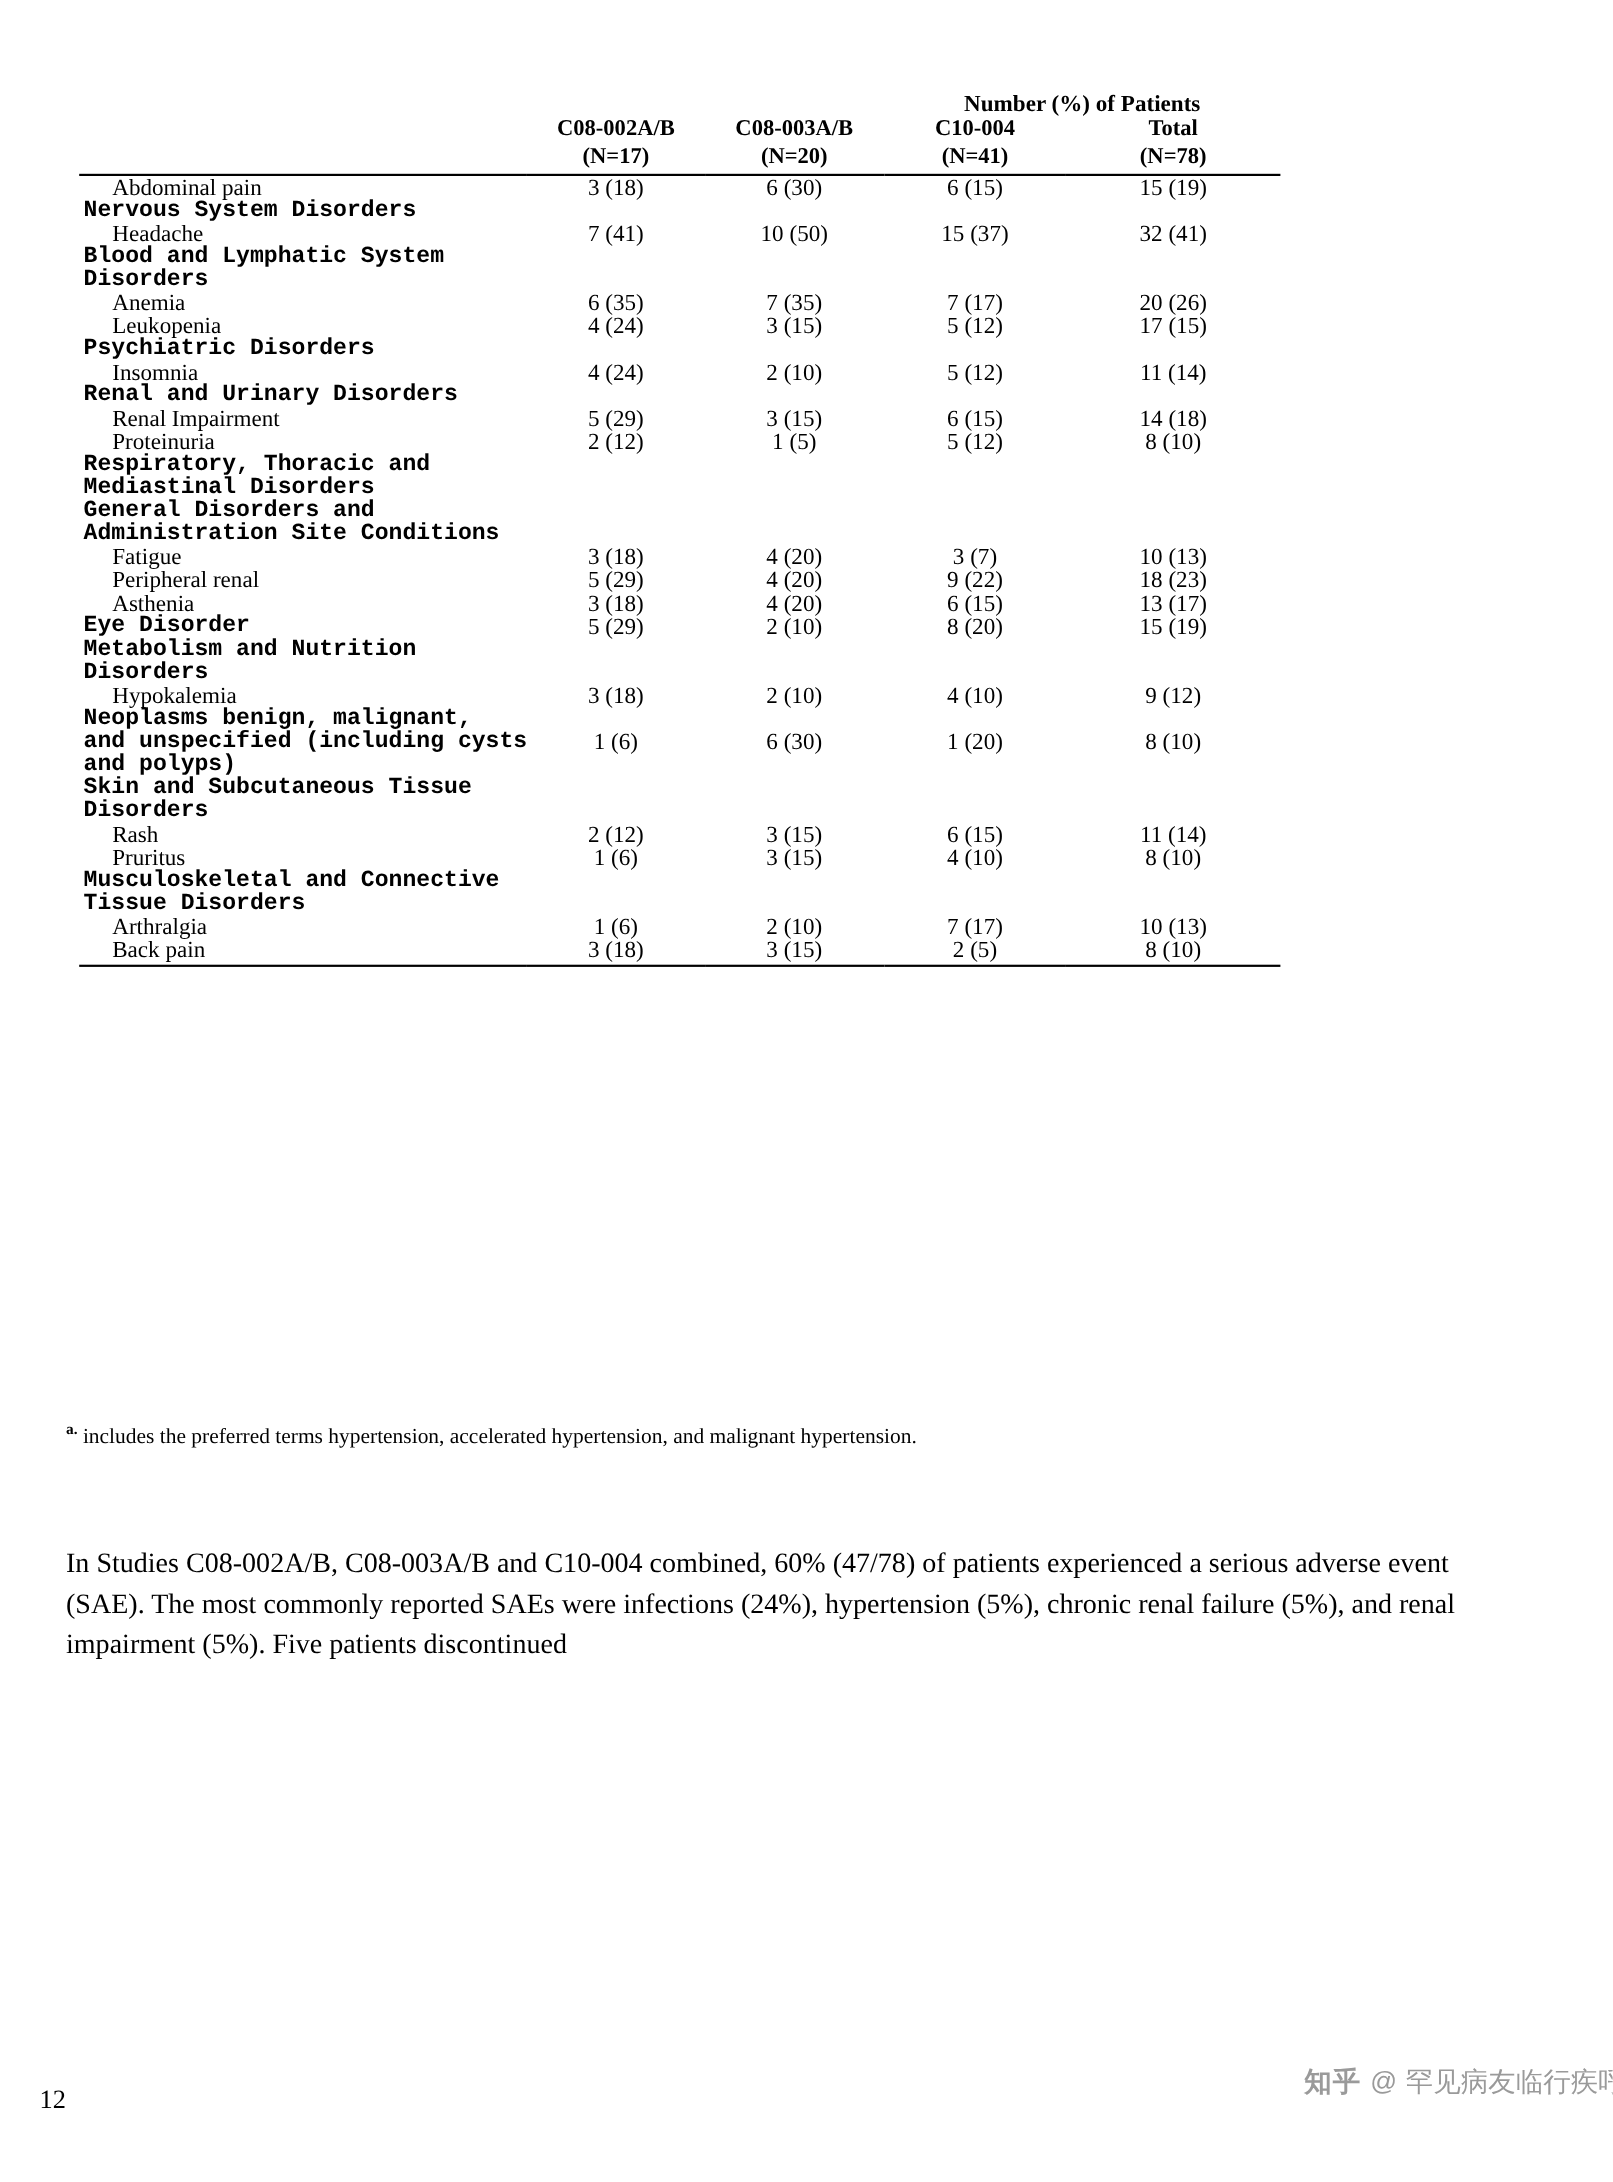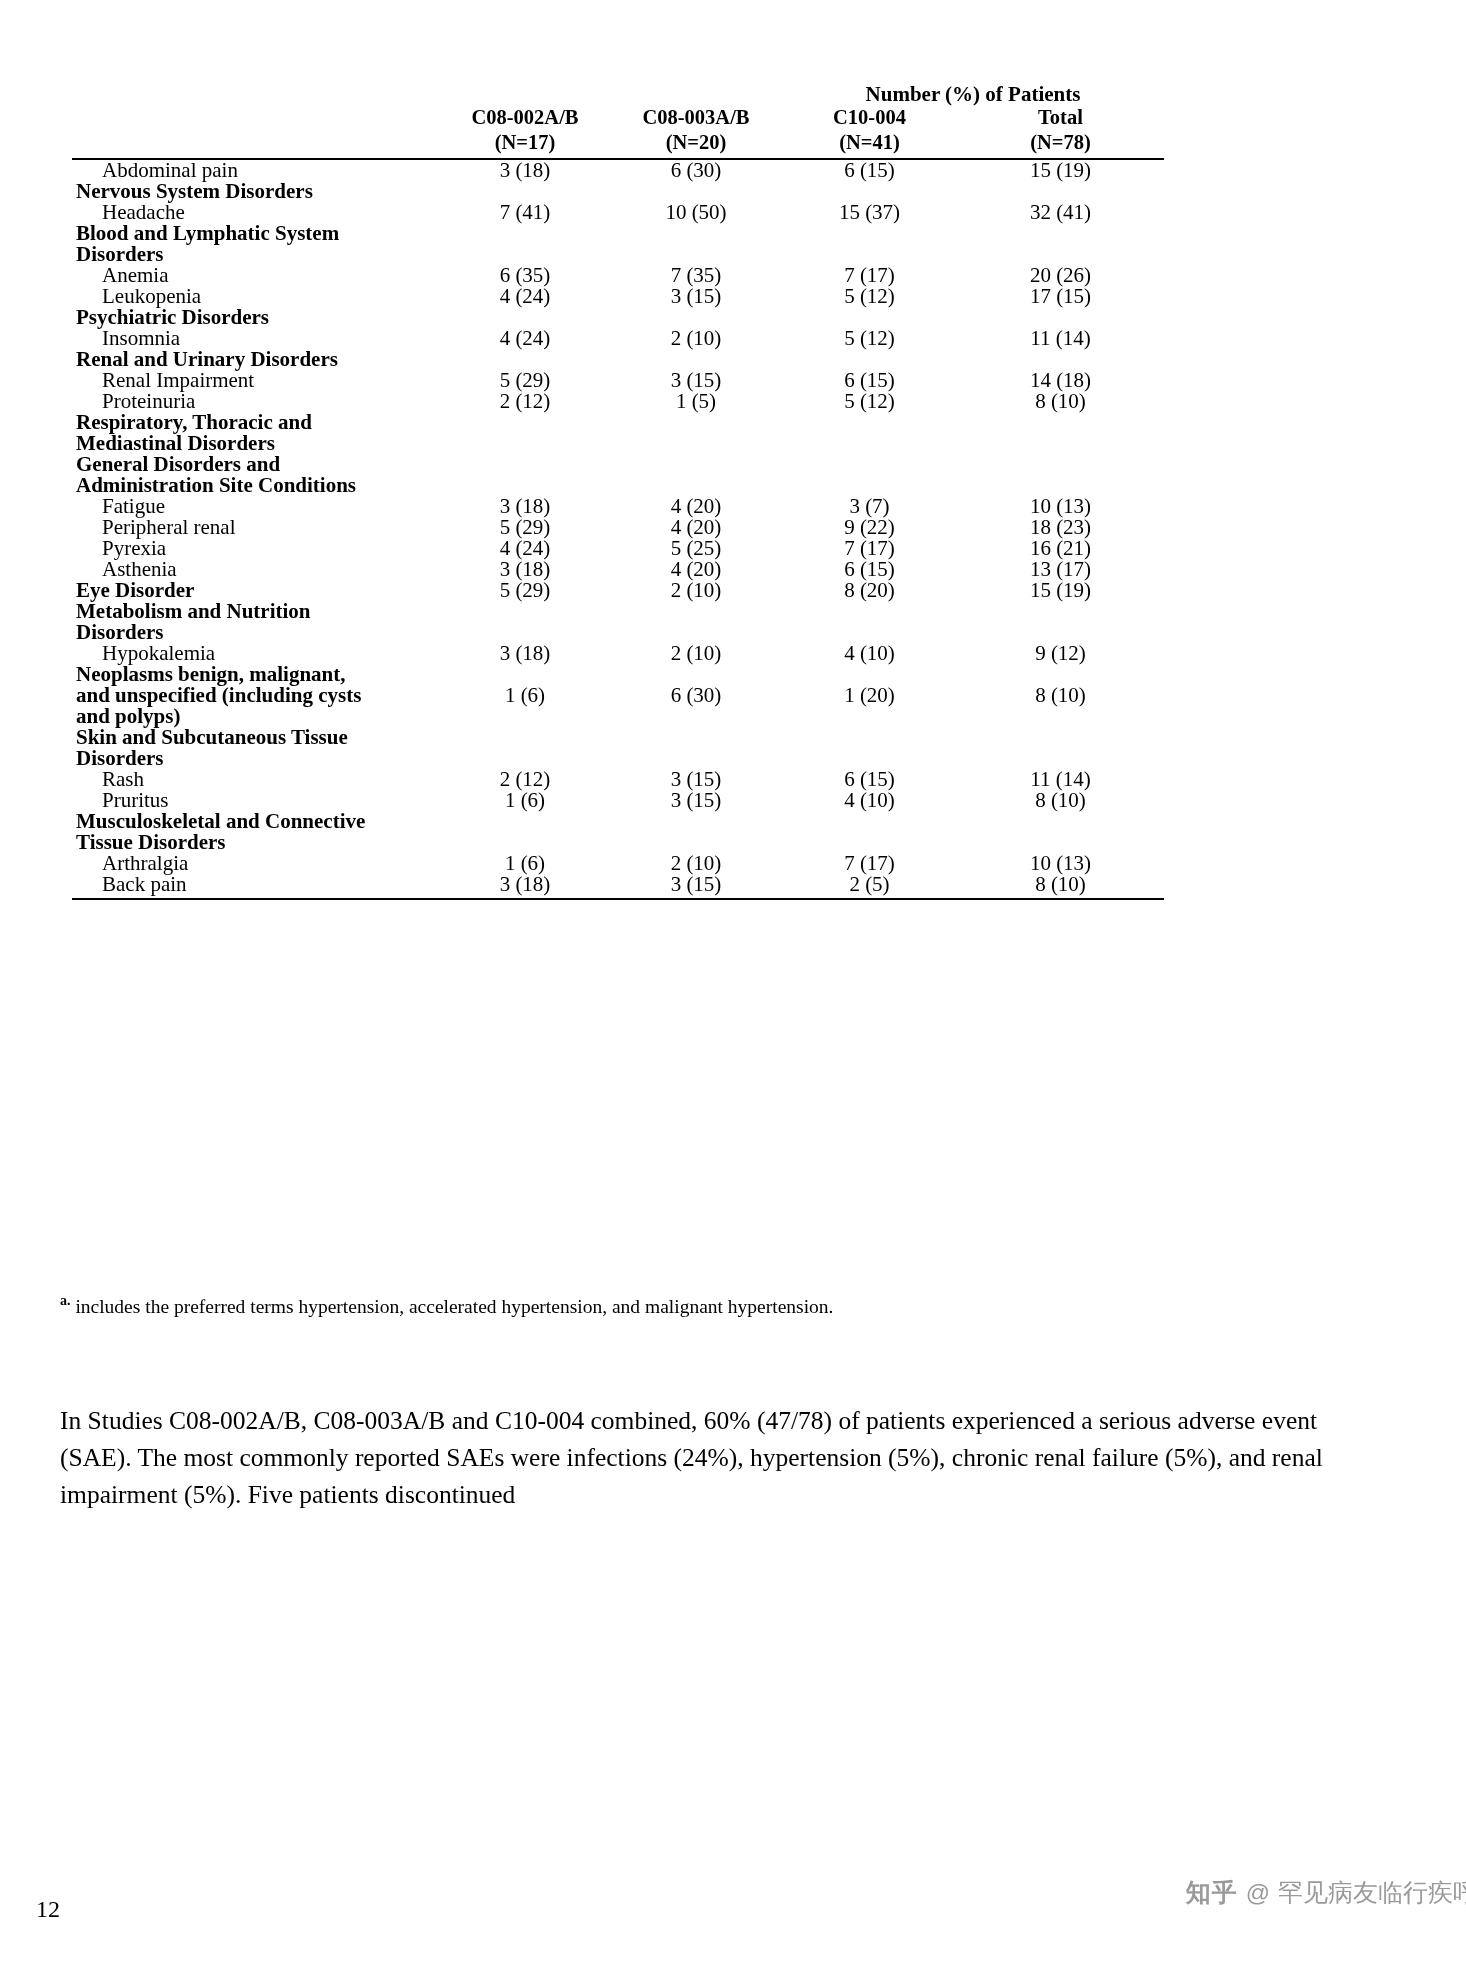--- a/index.html
+++ b/index.html
@@ -86,20 +86,21 @@
 
   td.stub {
     text-align: left;
     white-space: nowrap;
     padding: 2px 0 2px 0;
     font-size: 21px;
   }
   td.stub.soc {
     font-weight: bold;
     padding-left: 4px;
+    font-family: Liberation Mono, monospace;
   }
   td.stub.pt {
     font-weight: normal;
     padding-left: 30px;
   }
   td.num {
     text-align: center;
     font-size: 21px;
     white-space: nowrap;
     padding: 2px 0;
@@ -340,27 +341,20 @@
             <td class="num">10 (13)</td>
           </tr>
           <tr>
             <td class="stub pt">Peripheral renal</td>
             <td class="num">5 (29)</td>
             <td class="num">4 (20)</td>
             <td class="num">9 (22)</td>
             <td class="num">18 (23)</td>
           </tr>
           <tr>
-            <td class="stub pt">Pyrexia</td>
-            <td class="num">4 (24)</td>
-            <td class="num">5 (25)</td>
-            <td class="num">7 (17)</td>
-            <td class="num">16 (21)</td>
-          </tr>
-          <tr>
             <td class="stub pt">Asthenia</td>
             <td class="num">3 (18)</td>
             <td class="num">4 (20)</td>
             <td class="num">6 (15)</td>
             <td class="num">13 (17)</td>
           </tr>
           <tr>
             <td class="stub soc">Eye Disorder</td>
             <td class="num">5 (29)</td>
             <td class="num">2 (10)</td>

